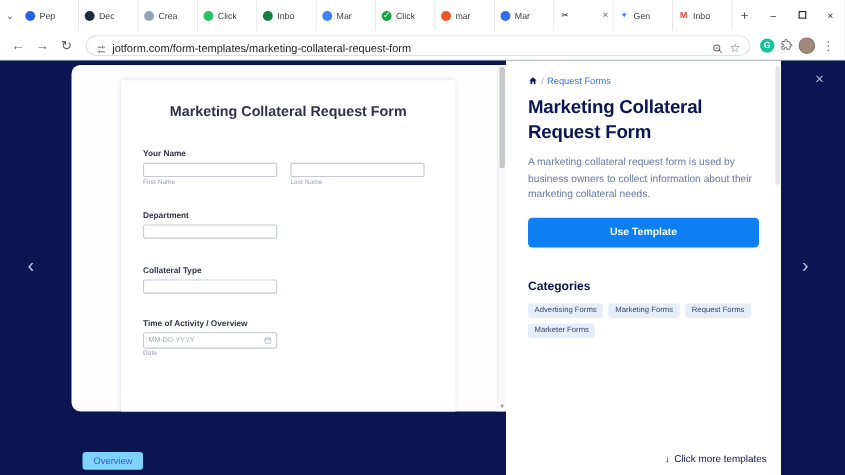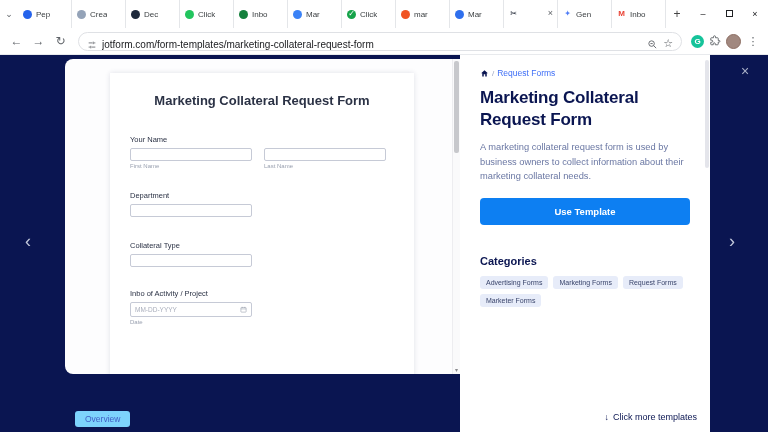--- a/index.html
+++ b/index.html
@@ -29,21 +29,21 @@
   .avatar{width:15px;height:15px;border-radius:50%;background:#a1887f;border:1px solid #8d6e63;flex:none;cursor:pointer}
   .dots{font-size:11px;color:#5f6368;width:14px;text-align:center;cursor:pointer}
 
   
   .page{position:absolute;top:55px;left:0;width:768px;height:377px;background:#0a1551}
 
   
   .preview{position:absolute;left:65px;top:4px;width:395px;height:315px;background:#fdfdfe;border-radius:8px 0 0 8px;overflow:hidden}
   .sheet{position:absolute;left:45px;top:14px;width:304px;height:340px;background:#fff;box-shadow:0 0 5px rgba(40,50,90,.14);padding:0 20px}
   .ftitle{margin-top:20px;text-align:center;font-size:13px;font-weight:700;color:#2b3245}
-  .flabel{font-size:7.5px;font-weight:400;color:#2b3245}
+  .flabel{font-size:7.5px;font-weight:700;color:#2b3245}
   .g1{margin-top:27px}.g2{margin-top:22px}.g3{margin-top:24px}.g4{margin-top:22px}.g5{margin-top:24px}
   .frow{display:flex;gap:12px;margin-top:4px}
   .fsubrow{display:flex;gap:12px}
   .fsub{font-size:6px;color:#9aa1b0;margin-top:2px;width:122px}
   .finput{border:1px solid #c6cad6;border-radius:2px;background:#fff;height:13px;width:122px;margin-top:4px}
   .frow .finput{margin-top:0}
   .fdate{display:flex;align-items:center;justify-content:space-between;padding:0 4px;height:15px;width:122px;border:1px solid #c6cad6;border-radius:2px;margin-top:4px}
   .fph{font-size:6.5px;color:#a9aebc}
   .ftext{margin-top:4px;height:30px;width:100%;border:1px solid #c6cad6;border-radius:2px}
   .vscroll{position:absolute;right:0;top:0;width:8px;height:100%;background:#fafafb;border-left:1px solid #ededf0}
@@ -75,26 +75,26 @@
 
 <div class="chrome">
   <div class="tabbar">
     <div class="tab-search">⌄</div>
 
     <div class="tab">
       <span class="fav" style="background: rgb(37, 99, 235); color: rgb(255, 255, 255);"></span>
       <span class="tlabel">Pep</span>
     </div>
     <div class="tab">
+      <span class="fav" style="background: rgb(30, 41, 59); color: rgb(255, 255, 255);"></span>
+      <span class="tlabel">Dec</span>
+    </div>
+    <div class="tab">
       <span class="fav" style="background: rgb(148, 163, 184); color: rgb(255, 255, 255);"></span>
       <span class="tlabel">Crea</span>
-    </div>
-    <div class="tab">
-      <span class="fav" style="background: rgb(30, 41, 59); color: rgb(255, 255, 255);"></span>
-      <span class="tlabel">Dec</span>
     </div>
     <div class="tab">
       <span class="fav" style="background: rgb(34, 197, 94); color: rgb(255, 255, 255);"></span>
       <span class="tlabel">Click</span>
     </div>
     <div class="tab">
       <span class="fav" style="background: rgb(21, 128, 61); color: rgb(255, 255, 255);"></span>
       <span class="tlabel">Inbo</span>
     </div>
     <div class="tab">
@@ -189,21 +189,21 @@
         <div class="flabel">Department</div>
         <div class="finput"></div>
       </div>
 
       <div class="g3">
         <div class="flabel">Collateral Type</div>
         <div class="finput"></div>
       </div>
 
       <div class="g4">
-        <div class="flabel">Inbo of Activity / Project</div>
+        <div class="flabel">Time of Activity / Overview</div>
         <div class="fdate">
           <span class="fph">MM-DD-YYYY</span>
           <svg width="7" height="7" viewBox="0 0 24 24" fill="none" stroke="#9aa0ae" stroke-width="2">
               <rect x="3" y="5" width="18" height="16" rx="2"></rect>
               <path d="M8 3v4M16 3v4M3 10h18"></path>
             </svg>
         </div>
         <div class="fsub">Date</div>
       </div>
 

